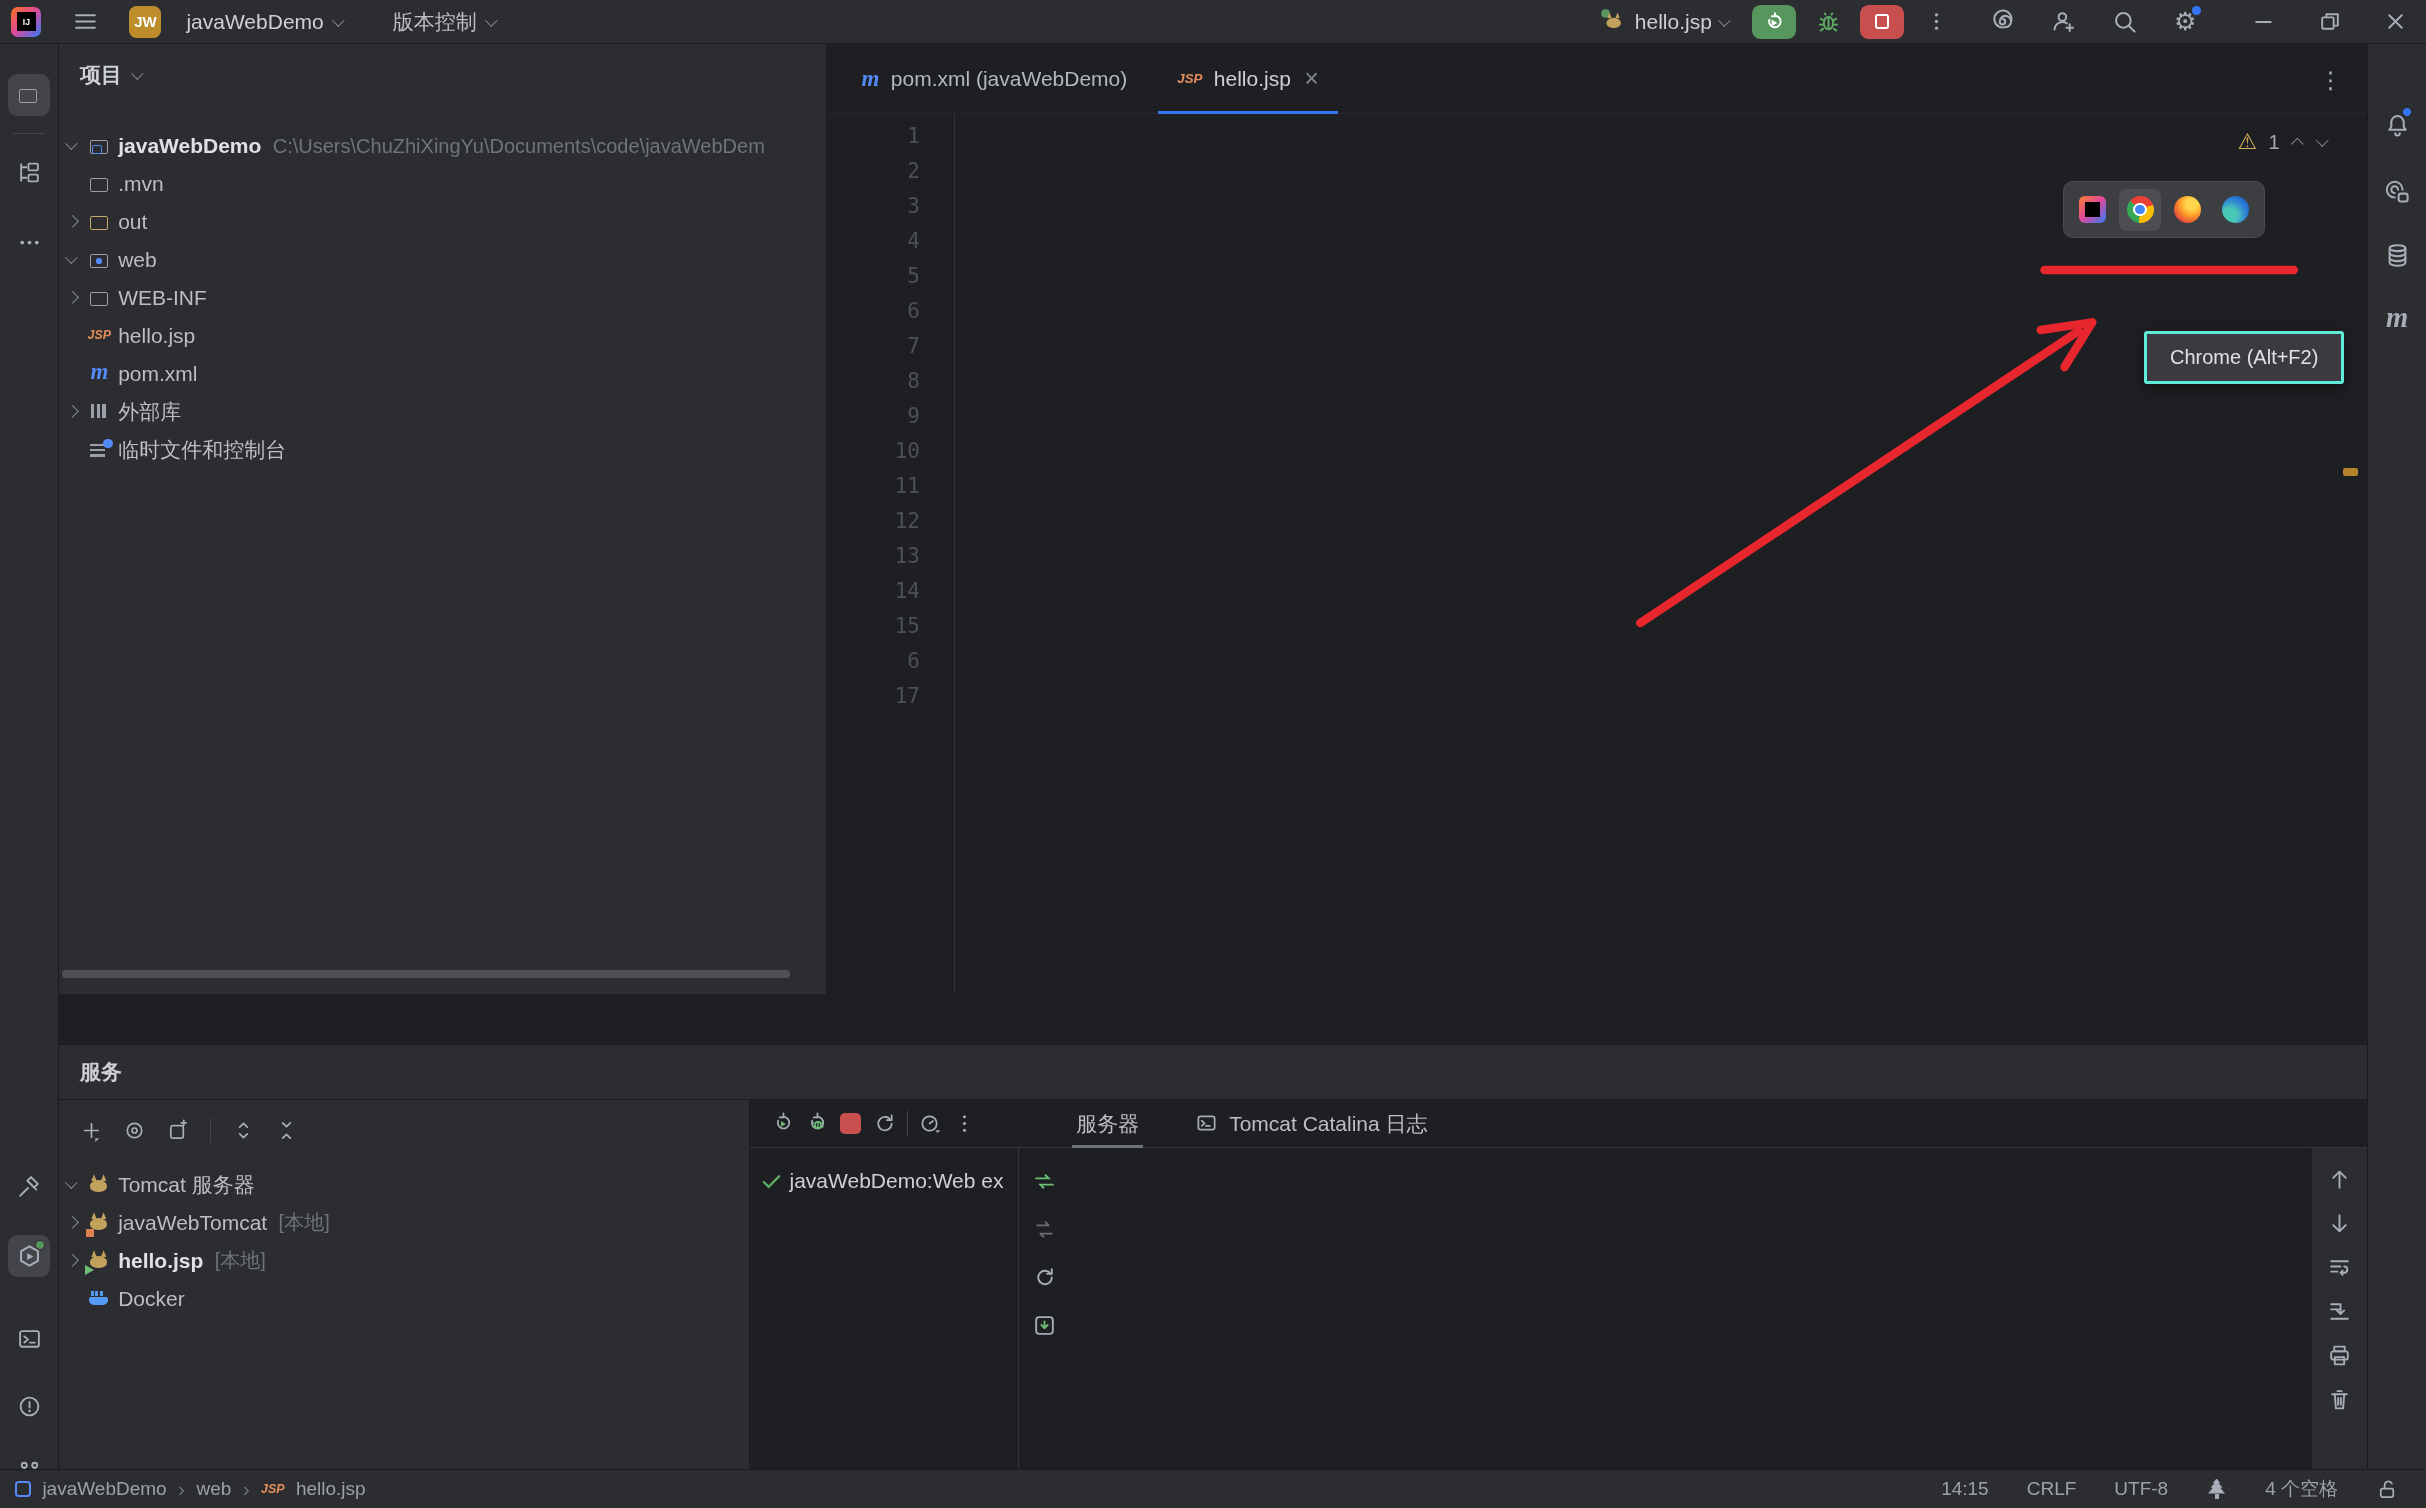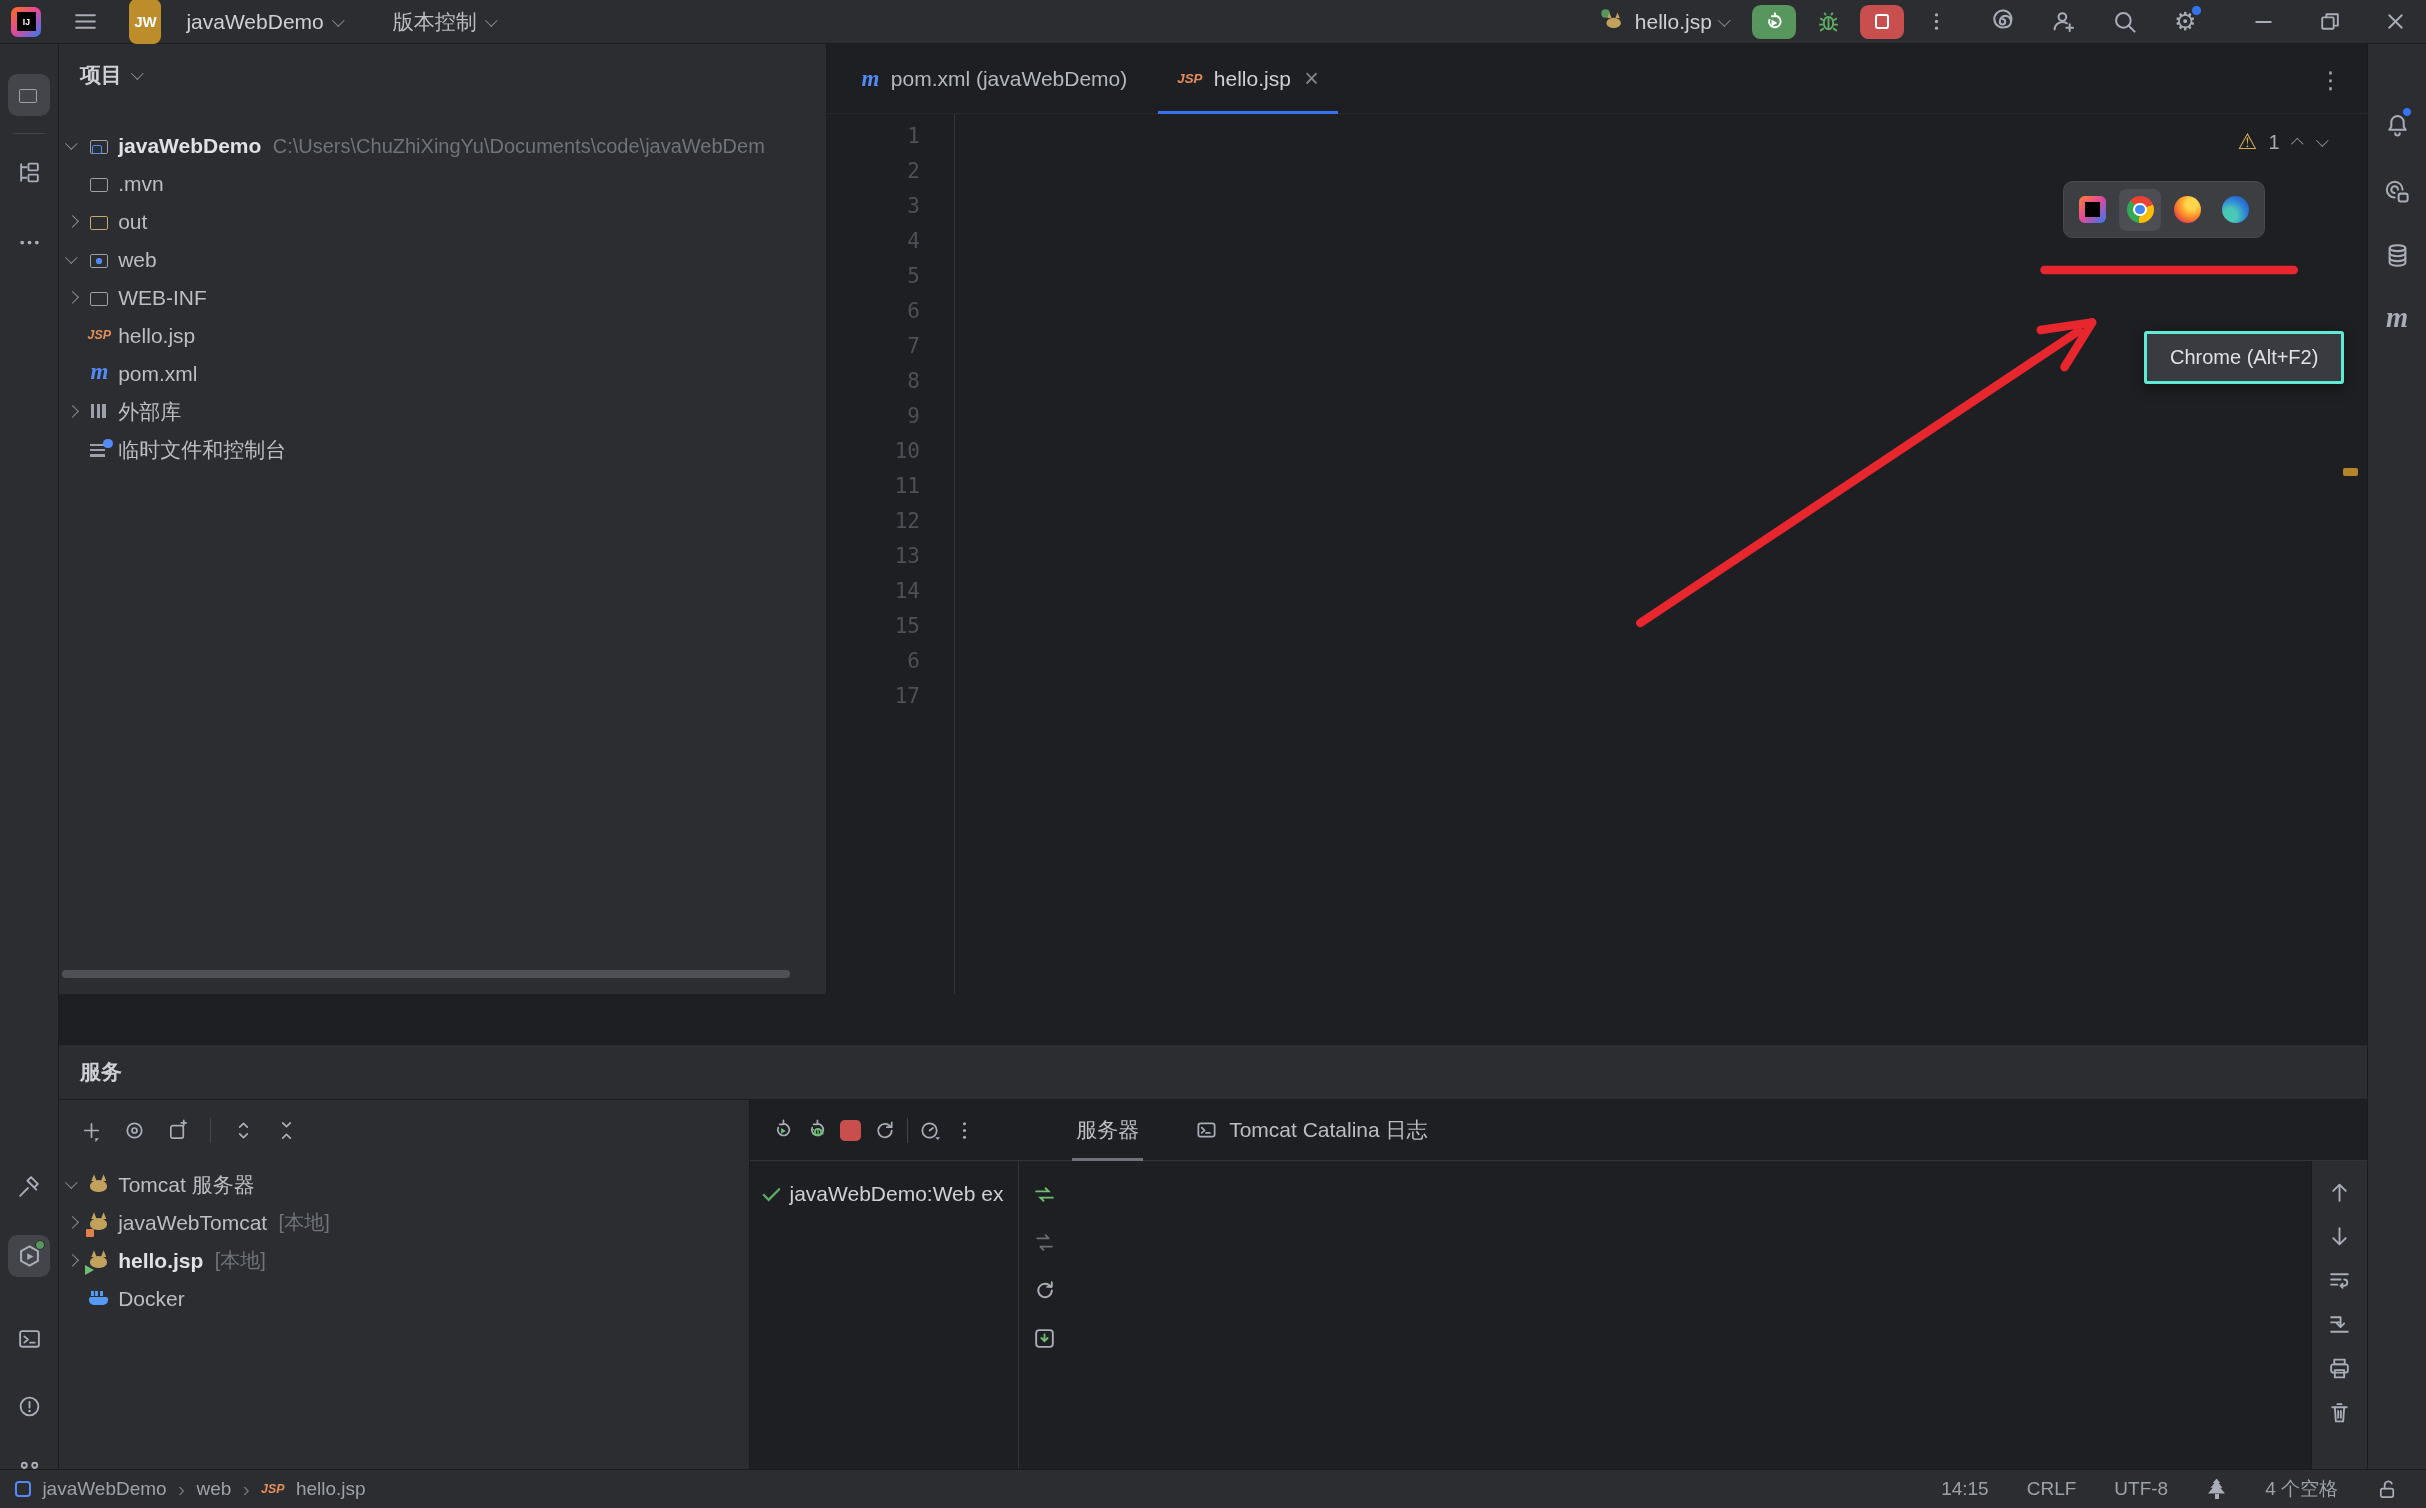--- a/index.html
+++ b/index.html
@@ -10,21 +10,21 @@
   .svf{fill:#a8adb8;stroke:none;}
 
   
   .titlebar{position:absolute;left:0;top:0;width:2426px;height:44px;background:#2b2d30;
             border-bottom:1px solid #1a1b1d;display:flex;align-items:center;}
   .tb-left{display:flex;align-items:center;gap:25px;padding-left:11.4px;}
   .ij-logo{width:30px;height:30px;border-radius:6.7px;background:linear-gradient(135deg,#f97316,#e0489c 48%,#2f7bf5);
            display:flex;align-items:center;justify-content:center;}
   .ij-logo i{width:19px;height:19px;background:#000;color:#fff;font:bold 8.6px "Liberation Sans",sans-serif;
              font-style:normal;display:flex;align-items:center;justify-content:center;}
-  .jw-badge{width:32px;height:45px;border-radius:7.6px;background:#bd8d2c;color:#fff;
+  .jw-badge{width:32px;height:32px;border-radius:7.6px;background:#bd8d2c;color:#fff;
             font-weight:bold;font-size:15px;display:flex;align-items:center;justify-content:center;}
   .tb-item{display:flex;align-items:center;gap:9.5px;font-size:21px;color:#ced0d6;}
   .tb-item.dim{color:#bcbec4;}
   .chevD{width:11.4px;height:11.4px;position:relative;display:inline-block;}
   .chevD::before{content:'';position:absolute;left:1px;top:0px;width:7.6px;height:7.6px;
                  border-right:1.9px solid #868a91;border-bottom:1.9px solid #868a91;transform:rotate(45deg);}
   .tb-right{margin-left:auto;display:flex;align-items:center;gap:13.3px;padding-right:3.8px;}
   .runcfg{display:flex;align-items:center;gap:7.6px;font-size:21px;color:#ced0d6;margin-right:7.6px;}
   .btn-run{width:44px;height:34px;border-radius:8.6px;background:#57965c;display:flex;align-items:center;justify-content:center;}
   .btn-stop{width:44px;height:34px;border-radius:8.6px;background:#c94f4f;display:flex;align-items:center;justify-content:center;}
@@ -135,21 +135,21 @@
   .services{position:absolute;left:59px;top:1044px;width:2308px;height:476px;background:#2b2d30;border-top:1px solid #1a1b1d;}
   .sv-header{height:55px;display:flex;align-items:center;padding-left:21px;font-size:21px;font-weight:bold;color:#ced0d6;
              border-bottom:1px solid #1a1b1d;}
   .sv-body{position:absolute;left:0;top:55px;right:0;bottom:0;display:flex;}
   .sv-left{width:691px;flex:0 0 691px;background:#2b2d30;border-right:1px solid #1a1b1d;position:relative;}
   .sv-toolbar{height:61px;display:flex;align-items:center;gap:9.5px;padding-left:15px;}
   .twi{width:34px;height:34px;display:flex;align-items:center;justify-content:center;border-radius:5.7px;}
   .tsep{width:1px;height:25px;background:#43454a;margin:0 5.7px;}
   .sv-tree{padding-top:4.8px;}
   .sv-right{flex:1;display:flex;flex-direction:column;background:#1e1f22;}
-  .sv-strip{height:61px;display:flex;align-items:center;padding-left:15px;border-bottom:1px solid #333539;position:relative;}
+  .sv-strip{height:48px;display:flex;align-items:center;padding-left:15px;border-bottom:1px solid #333539;position:relative;}
   .svtabs{display:flex;align-items:center;height:100%;margin-left:91px;gap:48px;}
   .svtab{height:100%;display:flex;align-items:center;gap:11.4px;font-size:21px;color:#bcbec4;position:relative;padding:0 3.8px;}
   .svtab.active::after{content:'';position:absolute;left:0;right:0;bottom:-1px;height:2.9px;background:#6f737a;}
   .sv-content{flex:1;display:flex;position:relative;overflow:hidden;}
   .sv-mid{width:268px;flex:0 0 268px;position:relative;}
   .deploy-row{display:flex;align-items:center;gap:7px;margin:21px 0 0 9.5px;font-size:21px;color:#ced0d6;white-space:nowrap;overflow:hidden;}
   .sv-iconcol{width:51px;flex:0 0 51px;border-left:1px solid #333539;display:flex;flex-direction:column;align-items:center;gap:23px;padding-top:21px;}
   .sv-log{flex:1;overflow:hidden;position:relative;padding-left:14.3px;}
   .loglines{margin-top:-17px;}
   .logline{height:38px;line-height:38px;white-space:nowrap;font-family:"DejaVu Sans Mono",monospace;font-size:21px;}

